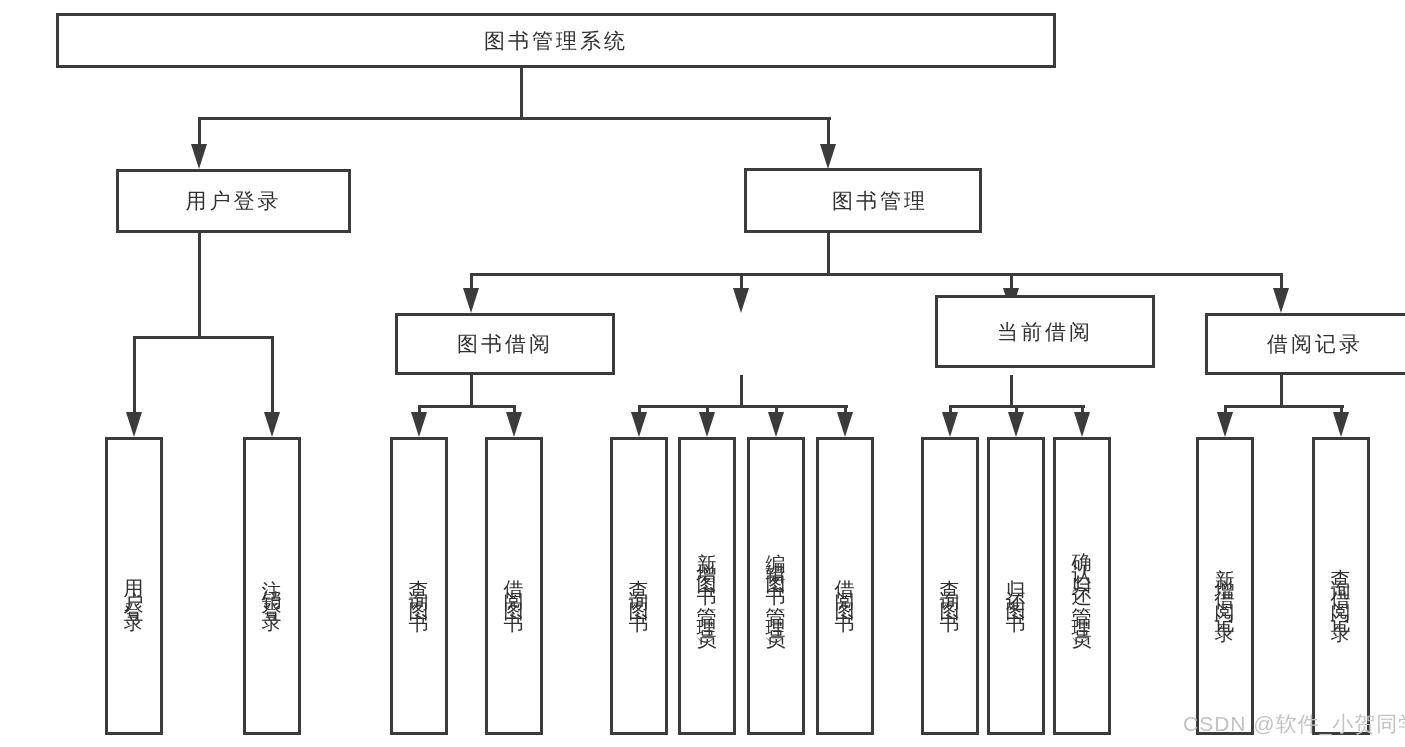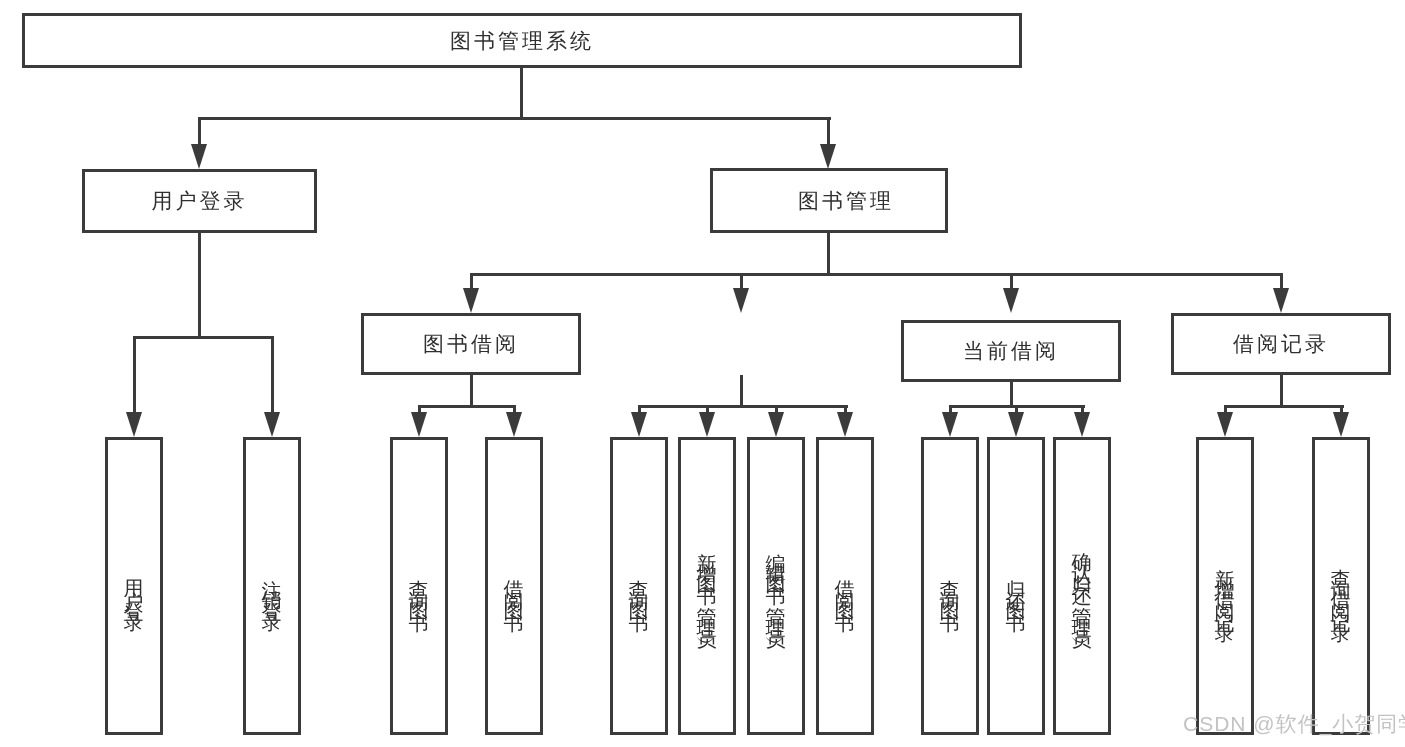--- a/index.html
+++ b/index.html
@@ -24,21 +24,21 @@
     border-top:25px solid var(--line);
   }
   .box{
     position:absolute;
     box-sizing:border-box;
     border:3px solid var(--line);
     background:#fff;
     display:flex;align-items:center;justify-content:center;
     color:var(--text);
   }
-  .hbox{font-size:21px;letter-spacing:3px;white-space:nowrap;}
+  .hbox{font-size:21px;letter-spacing:3px;white-space:nowrap;margin-left:34px;}
   .leaf{top:437px;width:58px;height:298px;}
   .vtext{
     writing-mode:vertical-rl;
     text-orientation:mixed;
     font-size:20px;
     letter-spacing:11px;
     line-height:1;
     color:var(--text);
   }
   .watermark{
@@ -122,21 +122,21 @@
   <div class="box hbox" style="left:82px;top:169px;width:235px;height:64px;">
     <span>用户登录</span>
   </div>
   <div class="box hbox" style="left:710px;top:168px;width:238px;height:65px;padding-left:34px;">
     <span>图书管理</span>
   </div>
 
   <div class="box hbox" style="left:361px;top:313px;width:220px;height:62px;">
     <span>图书借阅</span>
   </div>
-  <div class="box hbox" style="left:901px;top:320px;width:220px;height:62px;">
+  <div class="box hbox" style="left:901px;top:295px;width:220px;height:73px;">
     <span>当前借阅</span>
   </div>
   <div class="box hbox" style="left:1171px;top:313px;width:220px;height:62px;">
     <span>借阅记录</span>
   </div>
 
   <div class="box leaf" style="left:105px;">
     <span class="vtext">用户登录</span>
   </div>
   <div class="box leaf" style="left:243px;">

